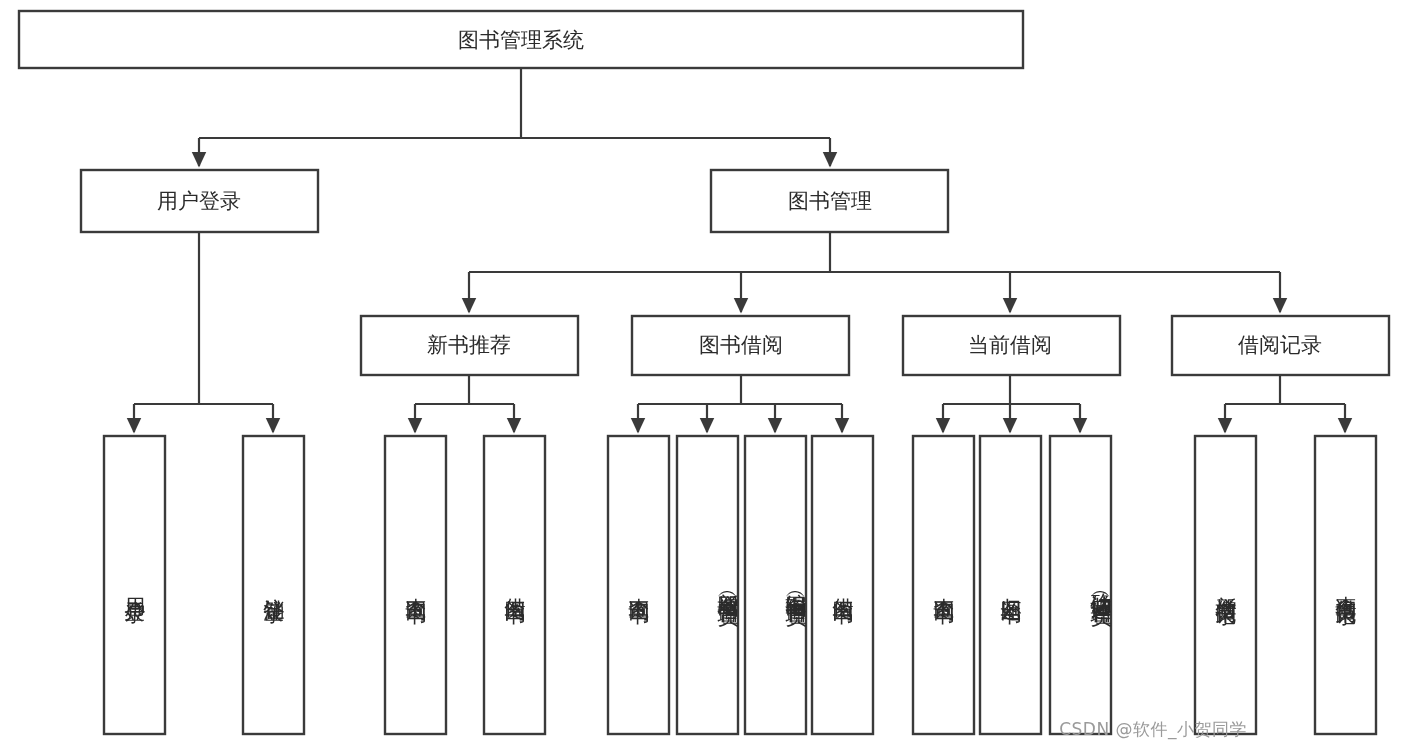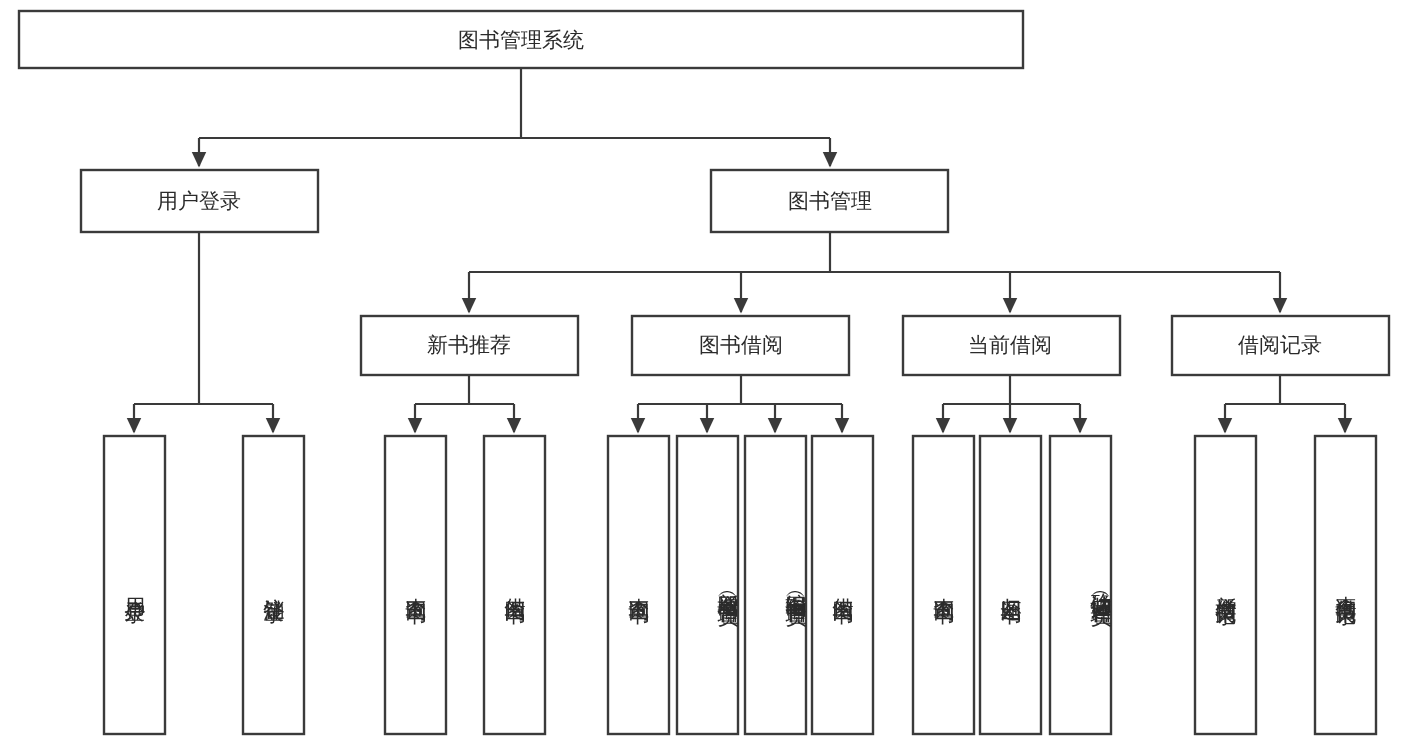--- a/index.html
+++ b/index.html
@@ -246,13 +246,14 @@
     <div class="node-label-v" style="align-items:flex-start;">确认归还（管理员）</div>
   </div>
 
   <div class="vbox-wrap" style="left:1195px; top:436px; width:61px; height:298px;">
     <div class="node-label-v">新增借阅记录</div>
   </div>
   <div class="vbox-wrap" style="left:1315px; top:436px; width:61px; height:298px;">
     <div class="node-label-v">查询借阅记录</div>
   </div>
 
+  <div class="watermark">CSDN @软件_小贺同学</div>
 </div>
 
 </body></html>

